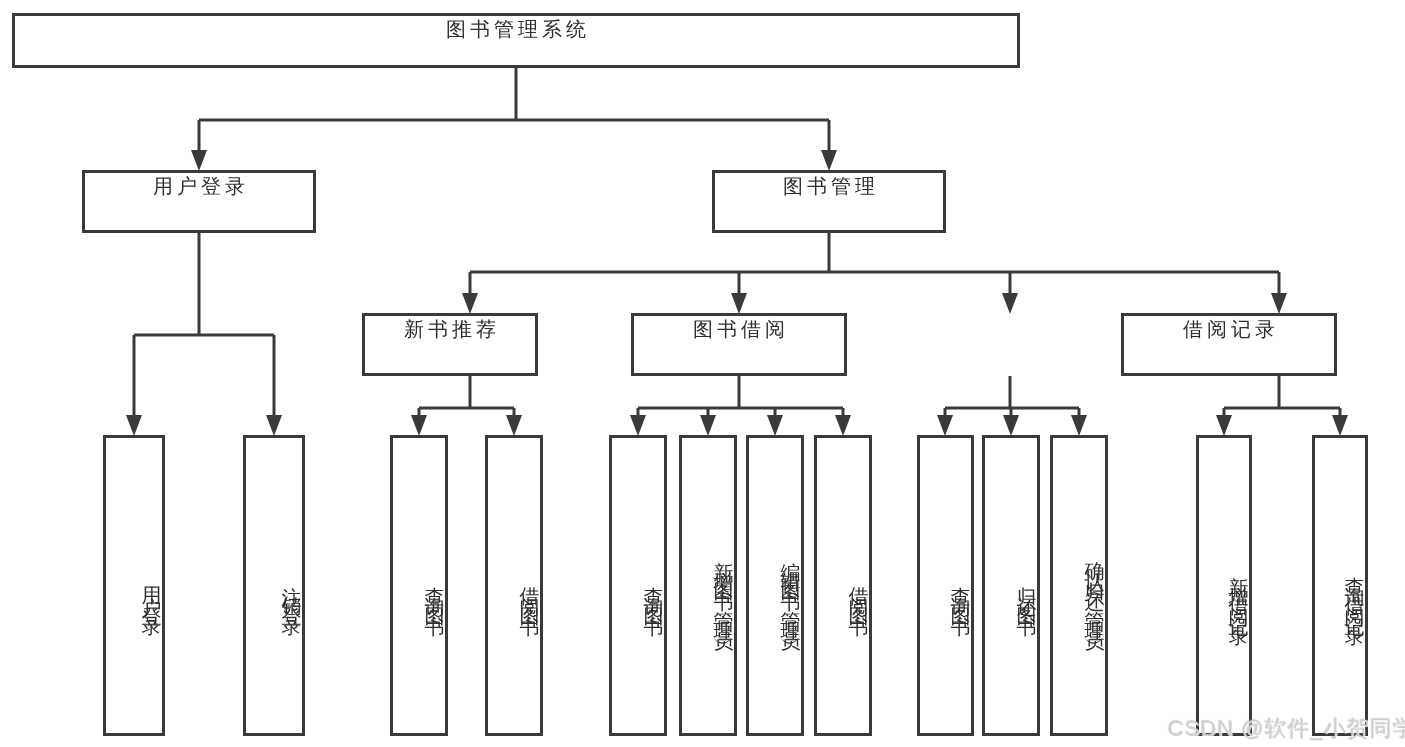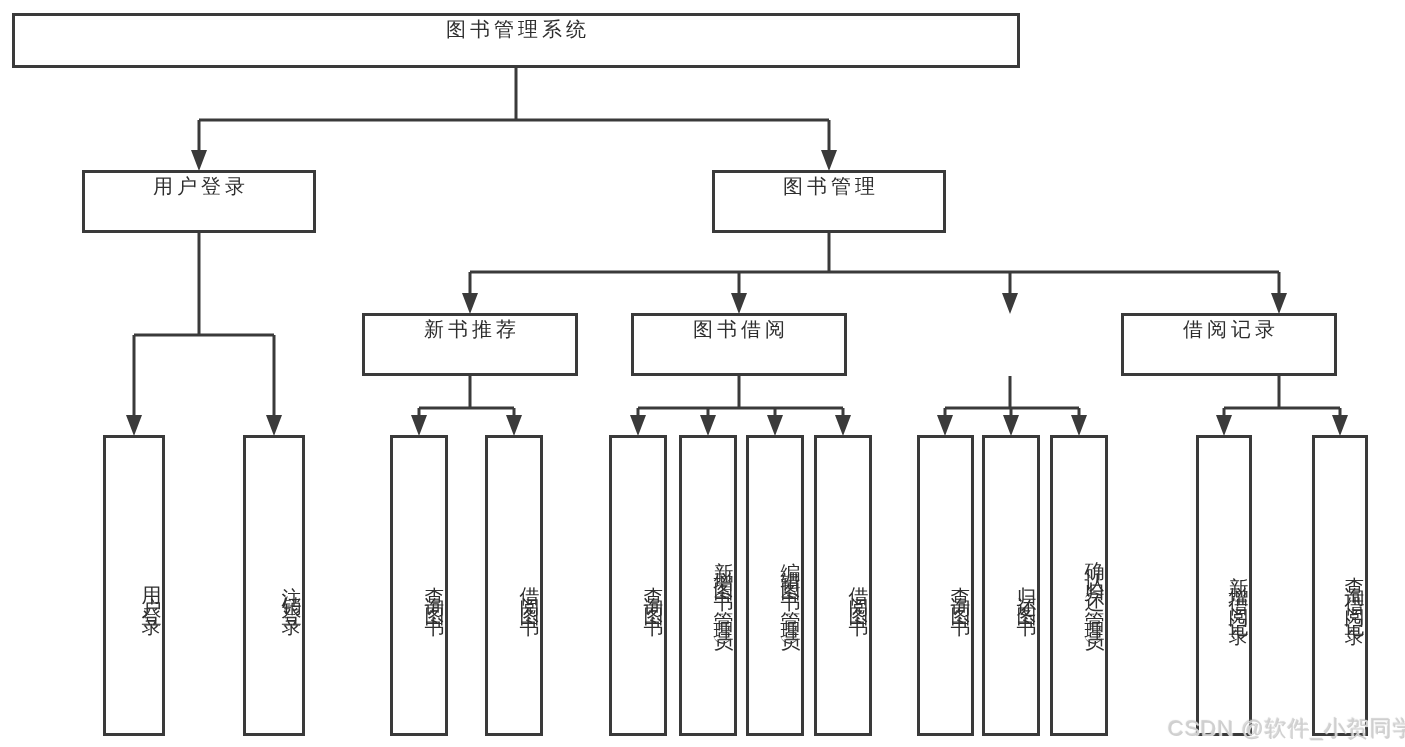--- a/index.html
+++ b/index.html
@@ -38,21 +38,21 @@
     letter-spacing: 10px;
     line-height: 1;
     padding-top: 10px;
   }
   
   #n-root           { left: 12px;   top: 13px;  width: 1008px; height: 55px; }
   
   #n-user-login     { left: 82px;   top: 170px; width: 234px;  height: 63px; }
   #n-book-mgmt      { left: 712px;  top: 170px; width: 234px;  height: 63px; }
   
-  #n-new-books      { left: 362px;  top: 313px; width: 216px;  height: 63px; }
+  #n-new-books      { left: 362px;  top: 313px; width: 176px;  height: 63px; }
   #n-book-borrow    { left: 631px;  top: 313px; width: 216px;  height: 63px; font-family: Liberation Mono, monospace; }
   #n-current-borrow { left: 902px;  top: 313px; width: 216px;  height: 63px; }
   #n-borrow-records { left: 1121px; top: 313px; width: 216px;  height: 63px; }
   
   #l-user-login  { left: 103px;  top: 435px; width: 62px; height: 301px; }
   #l-logout      { left: 243px;  top: 435px; width: 62px; height: 301px; }
   #l-nb-query    { left: 390px;  top: 435px; width: 58px; height: 301px; }
   #l-nb-borrow   { left: 485px;  top: 435px; width: 58px; height: 301px; }
   #l-bb-query    { left: 609px;  top: 435px; width: 58px; height: 301px; }
   #l-bb-add      { left: 679px;  top: 435px; width: 58px; height: 301px; }

